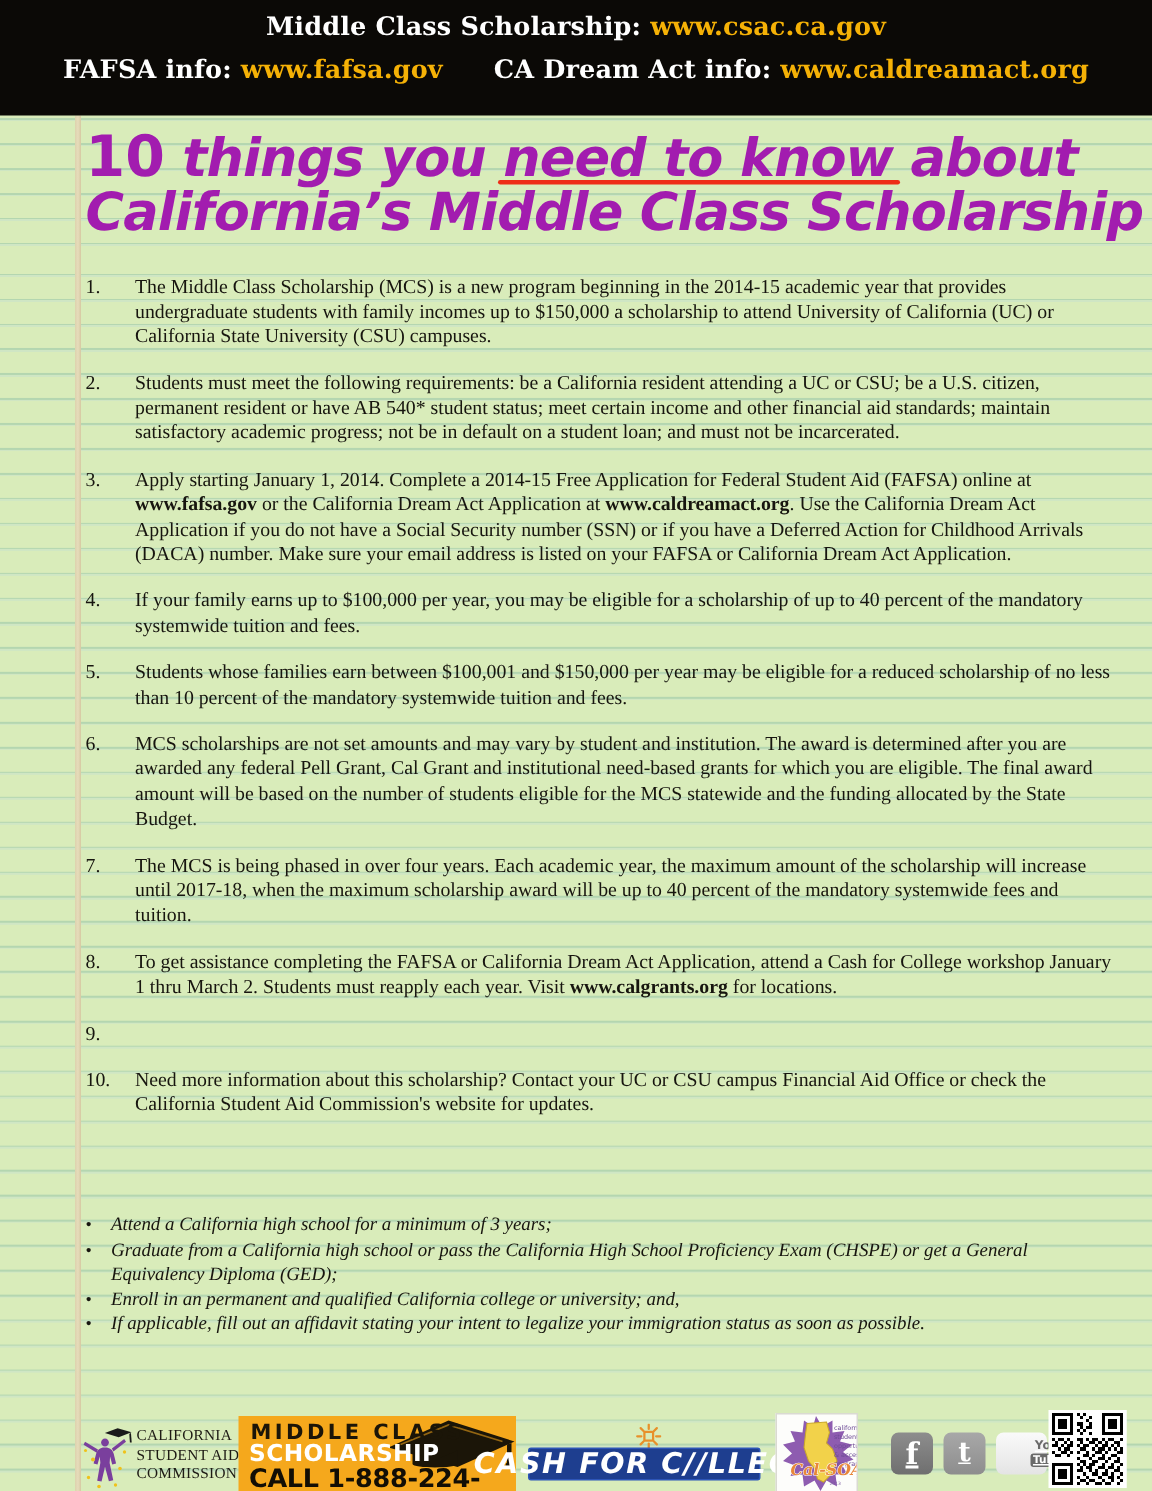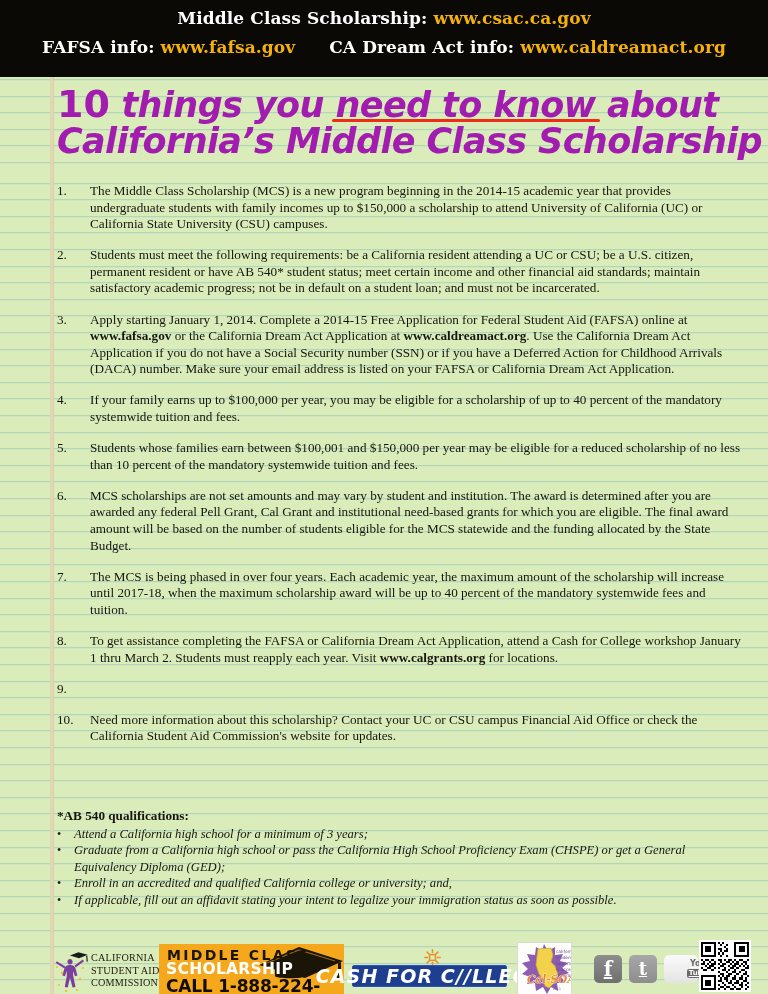--- a/index.html
+++ b/index.html
@@ -376,33 +376,32 @@
       <div class="item">
         <div class="item-num">9.</div>
       </div>
       <div class="item">
         <div class="item-num">10.</div>
         <div class="item-body">Need more information about this scholarship? Contact your UC or CSU campus Financial Aid Office or check the California Student Aid Commission's website for updates.</div>
       </div>
     </div>
 
   <div id="ab540">
-    <div id="ab540-title">*AB 540 qualifications:</div>
     <div id="ab540-bullets">
         <div class="ab-bullet">
           <div class="ab-dot">•</div>
           <div class="ab-text">Attend a California high school for a minimum of 3 years;</div>
         </div>
         <div class="ab-bullet">
           <div class="ab-dot">•</div>
           <div class="ab-text">Graduate from a California high school or pass the California High School Proficiency Exam (CHSPE) or get a General Equivalency Diploma (GED);</div>
         </div>
         <div class="ab-bullet">
           <div class="ab-dot">•</div>
-          <div class="ab-text">Enroll in an accredited and qualified California college or university; and,</div>
+          <div class="ab-text">Enroll in an permanent and qualified California college or university; and,</div>
         </div>
         <div class="ab-bullet">
           <div class="ab-dot">•</div>
           <div class="ab-text">If applicable, fill out an affidavit stating your intent to legalize your immigration status as soon as possible.</div>
         </div>
       </div>
   </div>
 
   <div id="footer">
 

